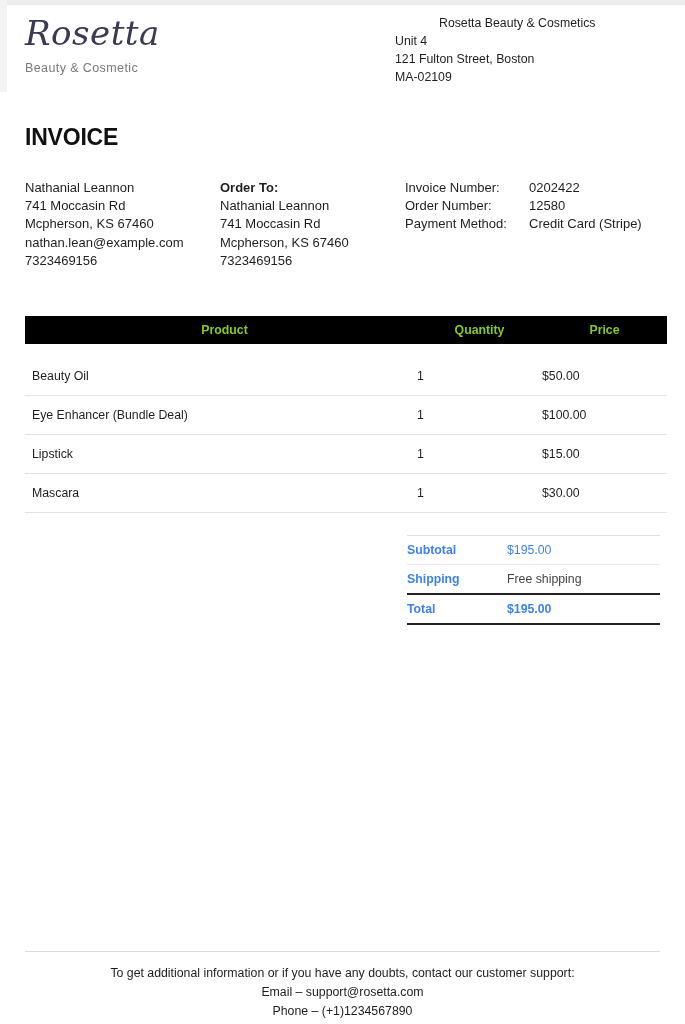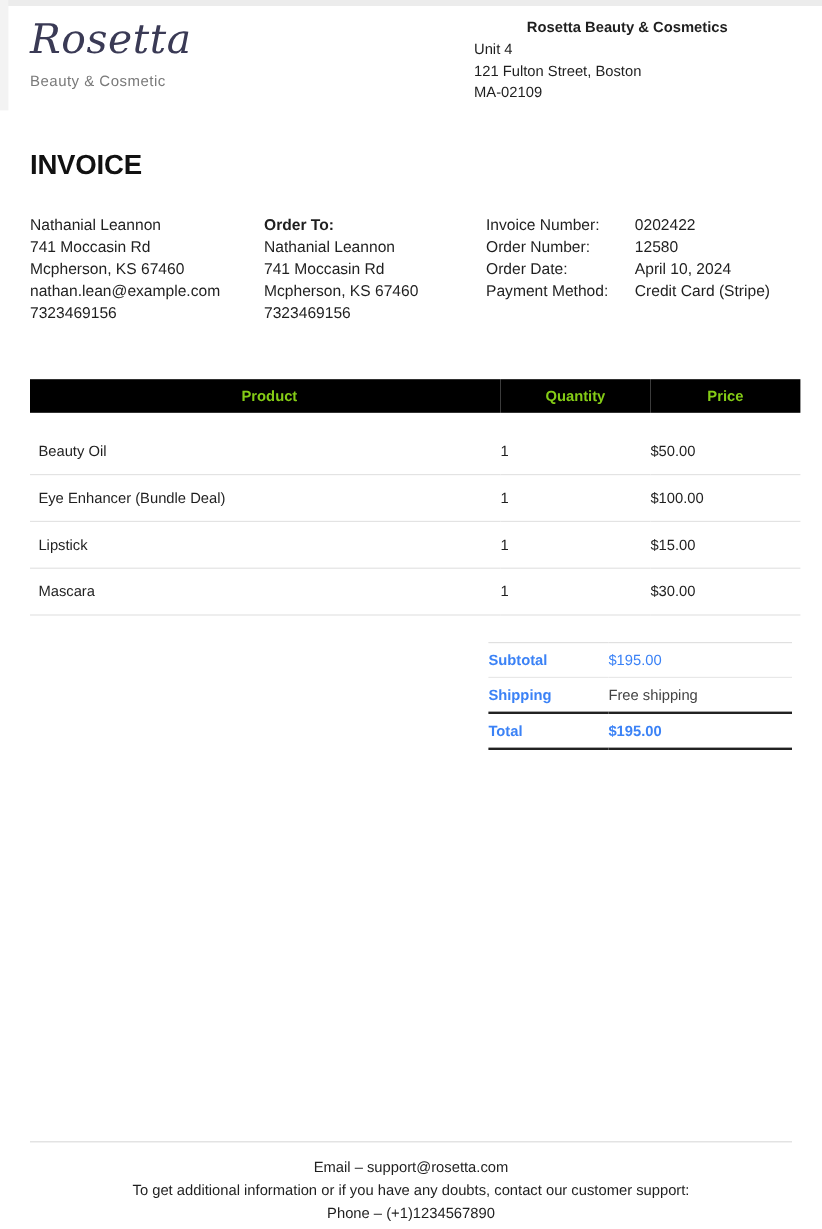--- a/index.html
+++ b/index.html
@@ -75,21 +75,21 @@
   }
 
   .company {
     width: 265px;
     font-size: 12.3px;
     line-height: 18px;
     color: #1f1f1f;
     padding-top: 6px;
   }
   .company .cname {
-    font-weight: bold;
+    font-weight: normal;
     padding-left: 44px;
   }
 
   
   .invoice-title {
     font-size: 23px;
     font-weight: bold;
     letter-spacing: -0.2px;
     margin-top: 38px;
     color: #111;
@@ -248,24 +248,20 @@
       </div>
 
       <div class="col-meta">
         <div class="meta-row">
           <div class="meta-label">Invoice Number:</div>
           <div class="meta-value">0202422</div>
         </div>
         <div class="meta-row">
           <div class="meta-label">Order Number:</div>
           <div class="meta-value">12580</div>
-        </div>
-        <div class="meta-row">
-          <div class="meta-label">Order Date:</div>
-          <div class="meta-value">April 10, 2024</div>
         </div>
         <div class="meta-row">
           <div class="meta-label">Payment Method:</div>
           <div class="meta-value">Credit Card (Stripe)</div>
         </div>
       </div>
 
     </div>
 
     <table class="items">
@@ -315,17 +311,17 @@
             <td class="lbl">Total</td>
             <td class="val">$195.00</td>
           </tr>
         </tbody>
       </table>
     </div>
 
   </div>
 
   <div class="footer">
+    <div>To get additional information or if you have any doubts, contact our customer support:</div>
     <div>Email – support@rosetta.com</div>
-    <div>To get additional information or if you have any doubts, contact our customer support:</div>
     <div>Phone – (+1)1234567890</div>
   </div>
 </div>
 
 </body></html>

